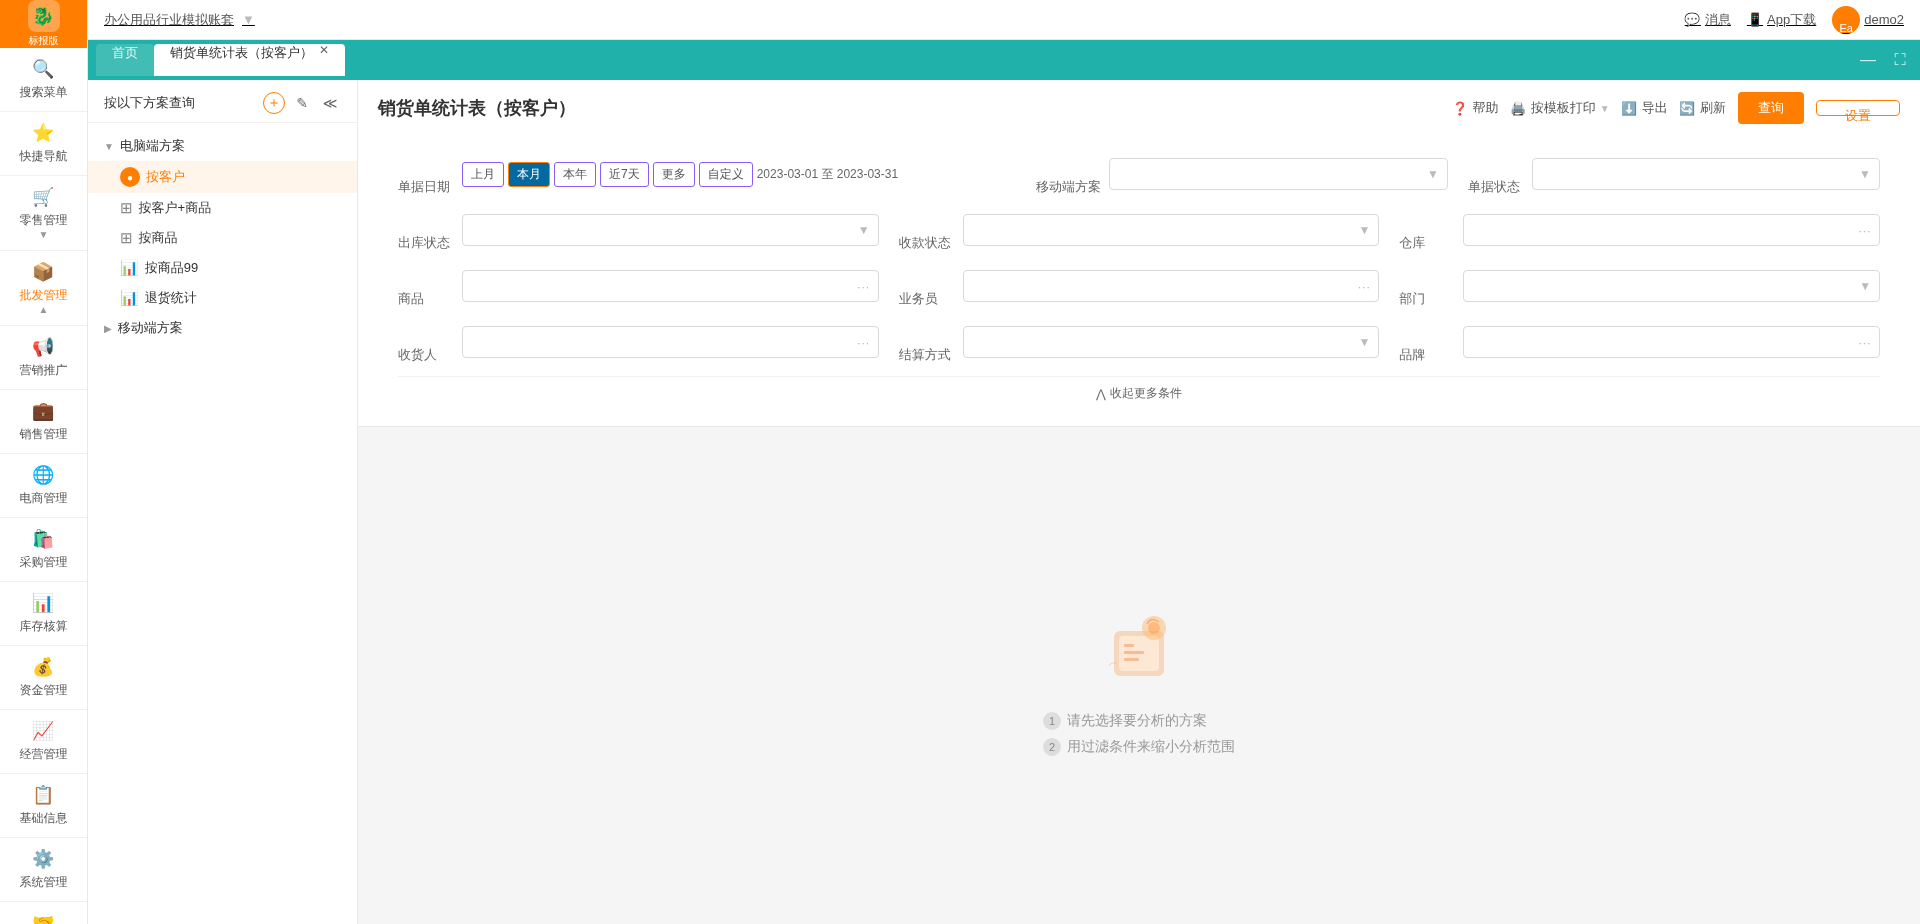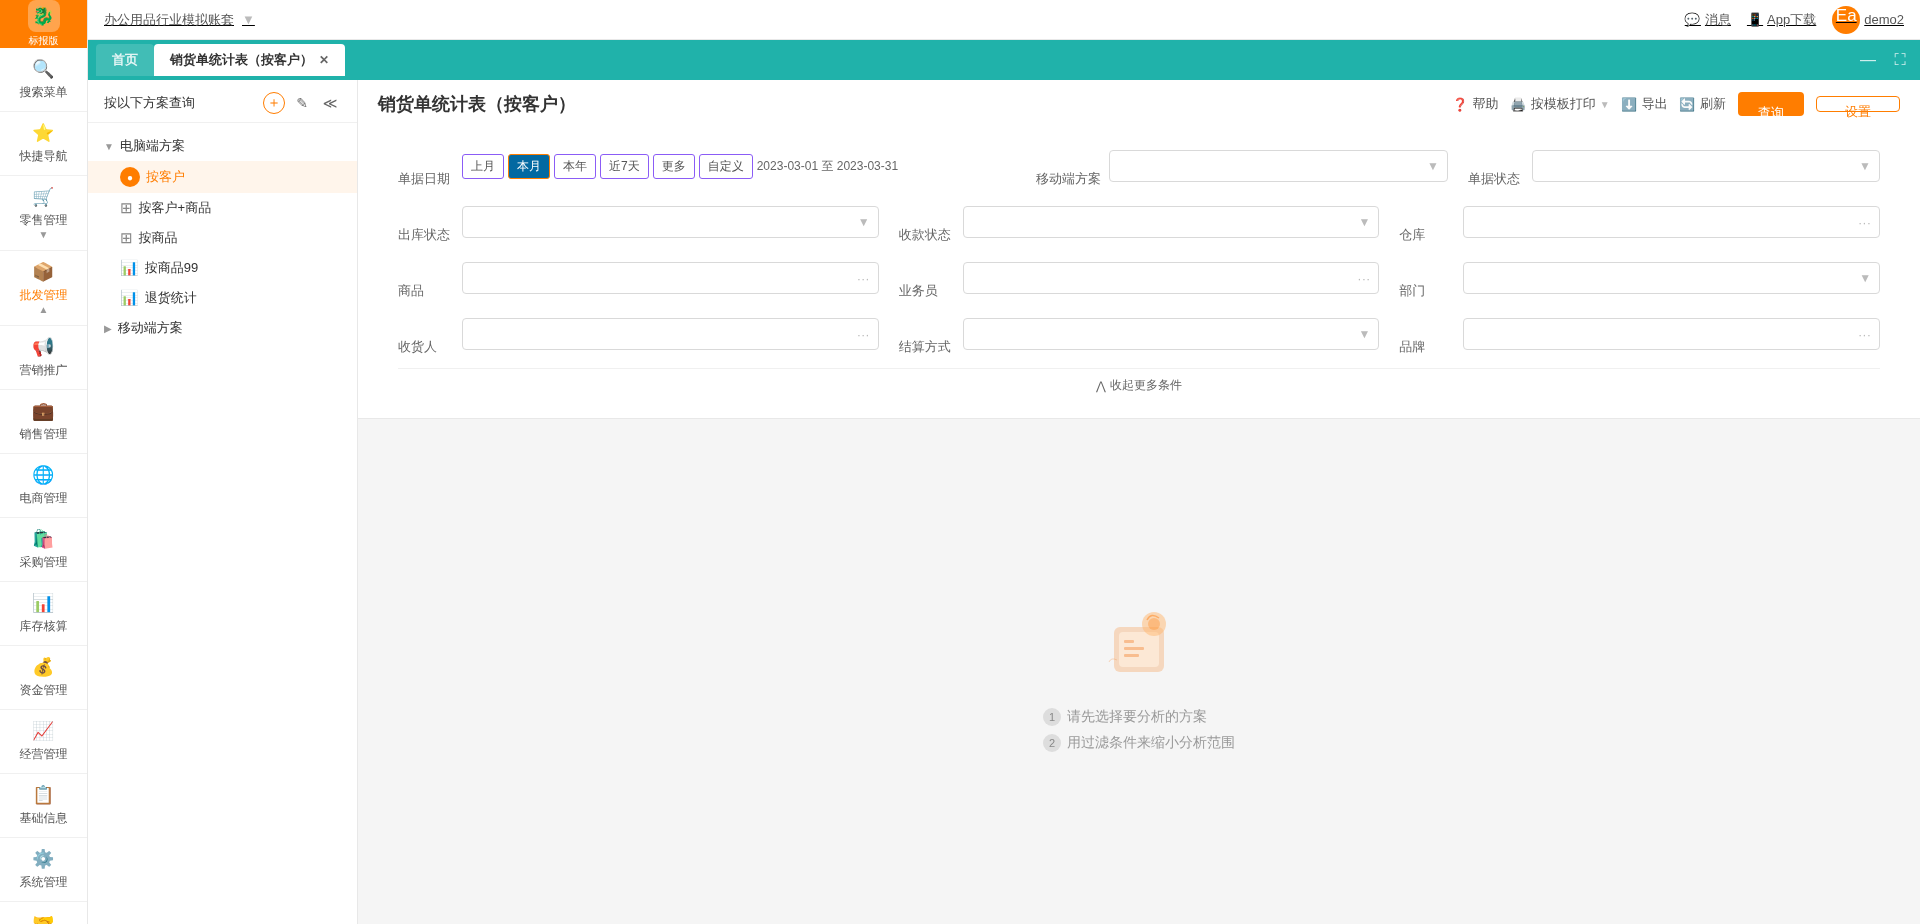--- a/index.html
+++ b/index.html
@@ -93,46 +93,45 @@
       align-items: center;
       gap: 4px;
       cursor: pointer;
     }
     .avatar {
       width: 28px;
       height: 28px;
       border-radius: 50%;
       background: #ff7d00;
       display: flex;
-      align-items: flex-start;
+      align-items: flex-end;
       justify-content: center;
       color: #fff;
-      font-size: 17px;
+      font-size: 11px;
       overflow: hidden;
     }
 
     
     .tab-bar {
       height: 40px;
       background: #20b2aa;
       display: flex;
       align-items: center;
       padding: 0 8px;
     }
     .tab {
       height: 32px;
       padding: 0 16px;
       display: flex;
-      align-items: center;
+      align-items: flex-start;
       gap: 6px;
       cursor: pointer;
       font-size: 13px;
       color: rgba(255,255,255,0.85);
       border-radius: 4px 4px 0 0;
-      font-weight: bold;
     }
     .tab.home {
       background: rgba(255,255,255,0.15);
     }
     .tab.active {
       background: #fff;
       color: #333;
     }
     .tab-close {
       font-size: 12px;
@@ -270,25 +269,25 @@
       align-items: center;
       gap: 4px;
       color: #555;
       cursor: pointer;
       font-size: 13px;
     }
     .btn-primary {
       background: #ff7d00;
       color: #fff;
       border: none;
-      padding: 12px 20px;
+      padding: 4px 20px;
       border-radius: 4px;
       cursor: pointer;
       font-size: 13px;
-      height: 24px;
+      height: 32px;
     }
     .btn-setting {
       background: #fff;
       color: #ff7d00;
       border: 1px solid #ff7d00;
       padding: 6px 28px;
       border-radius: 4px;
       cursor: pointer;
       font-size: 13px;
       height: 16px;

